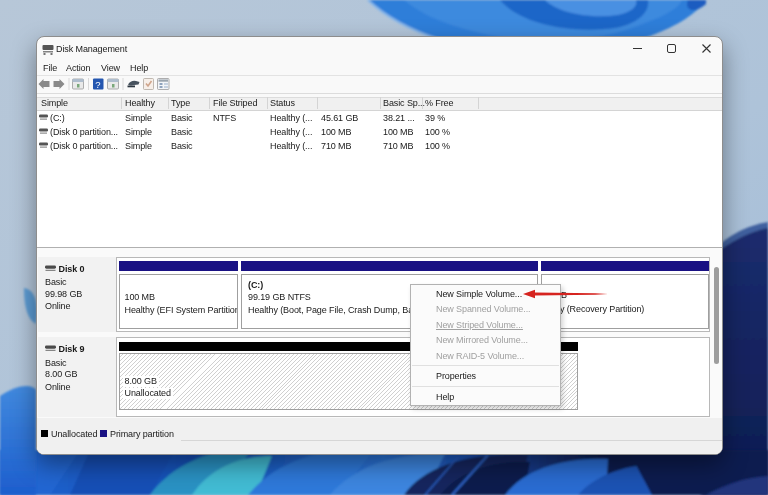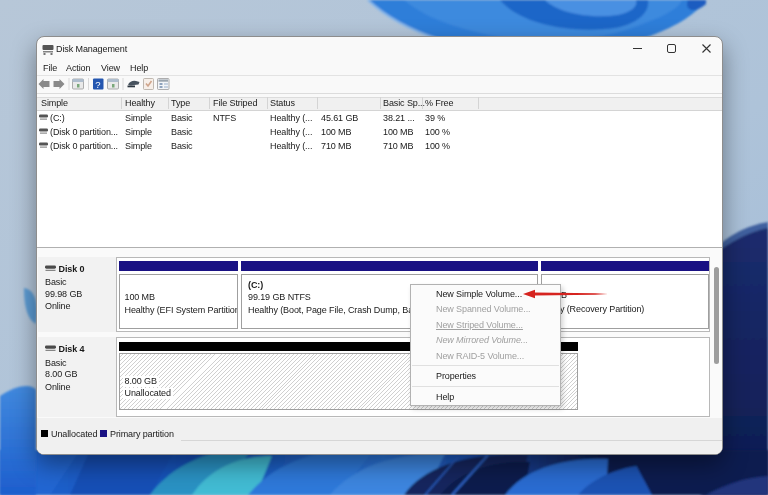--- a/index.html
+++ b/index.html
@@ -222,21 +222,21 @@
   <div class="abs" style="left:504.5px;top:236.5px;width:168px;height:55px;background:#fff;border:1px solid #9f9f9f;box-sizing:border-box;"></div>
   <div class="t" style="left:500px;top:254px;">645 MB</div>
   <div class="t" style="left:498px;top:267.5px;">Healthy (Recovery Partition)</div>
 
   <div class="abs" style="left:1px;top:299.5px;width:672.5px;height:80px;background:#fff;border:1px solid #b8b8b8;box-sizing:border-box;"></div>
   <div class="abs" style="left:1px;top:299.5px;width:79px;height:80px;background:#f2f2f2;border-right:1px solid #b8b8b8;box-sizing:border-box;"></div>
   <svg class="abs" style="left:8px;top:307.5px" width="11" height="7" viewBox="0 0 11 7">
       <rect x="0" y="0.5" width="11" height="3.2" rx="1.4" fill="#4a4a4a"></rect>
       <rect x="0.5" y="4.8" width="10" height="1" fill="#6a6a6a"></rect>
     </svg>
-  <div class="t" style="left:22px;top:308px;font-weight:bold;">Disk 4</div>
+  <div class="t" style="left:22px;top:308px;font-weight:bold;">Disk 9</div>
   <div class="t" style="left:8.5px;top:321.5px;">Basic</div>
   <div class="t" style="left:8.5px;top:333px;">8.00 GB</div>
   <div class="t" style="left:8.5px;top:345.5px;">Online</div>
 
   <div class="abs" style="left:82px;top:304.5px;width:459.5px;height:9.5px;background:#000;"></div>
   <div class="abs" style="left:82px;top:315.5px;width:459.5px;height:57px;border:1px solid #9f9f9f;box-sizing:border-box;overflow:hidden;background:repeating-linear-gradient(135deg,#fff 0px,#fff 2.1px,#d0d0d0 2.1px,#d0d0d0 2.8px);">
     <div class="t" style="left:3px;top:22px;background:#fff;padding:1px 2px;">8.00 GB</div>
     <div class="t" style="left:3px;top:34.5px;background:#fff;padding:1px 2px;">Unallocated</div>
   </div>
 
@@ -245,21 +245,21 @@
   <div class="abs" style="left:4.5px;top:392.5px;width:7px;height:7px;background:#000;"></div>
   <div class="t" style="left:14.5px;top:393px;">Unallocated</div>
   <div class="abs" style="left:63px;top:392.5px;width:7px;height:7px;background:#191183;"></div>
   <div class="t" style="left:73.5px;top:393px;">Primary partition</div>
   <div class="abs" style="left:144px;top:402.5px;width:543px;height:1px;background:#d6d6d6;"></div>
 
   <div class="abs" style="left:373px;top:247px;width:151px;height:122px;background:#fbfbfb;border:1px solid #b2b2b2;box-sizing:border-box;box-shadow:2px 3px 5px rgba(0,0,0,.18);"></div>
   <div class="t" style="left:399.5px;top:252.5px;">New Simple Volume...</div>
   <div class="t gray" style="left:399.5px;top:268px;">New Spanned Volume...</div>
   <div class="t gray" style="left:399.5px;top:283.5px;text-decoration:underline;">New Striped Volume...</div>
-  <div class="t gray" style="left:399.5px;top:299px;font-style:italic;">New Mirrored Volume...</div>
+  <div class="t gray" style="left:399.5px;top:299px;">New Mirrored Volume...</div>
   <div class="t gray" style="left:399.5px;top:314.5px;">New RAID-5 Volume...</div>
   <div class="abs" style="left:375px;top:327.5px;width:147px;height:1px;background:#e0e0e0;"></div>
   <div class="t" style="left:399.5px;top:334.5px;text-align:center;">Properties</div>
   <div class="abs" style="left:375px;top:349px;width:147px;height:1px;background:#e0e0e0;"></div>
   <div class="t" style="left:399.5px;top:356px;">Help</div>
 
   <svg class="abs" style="left:486px;top:251.5px" width="86" height="10" viewBox="0 0 86 10">
     <path d="M0,5 L12,0.8 L12,3.6 L72,4.2 L85,4.9 L85,5.1 L72,5.8 L12,6.4 L12,9.2 Z" fill="#d6231f"></path>
   </svg>
 </div>

